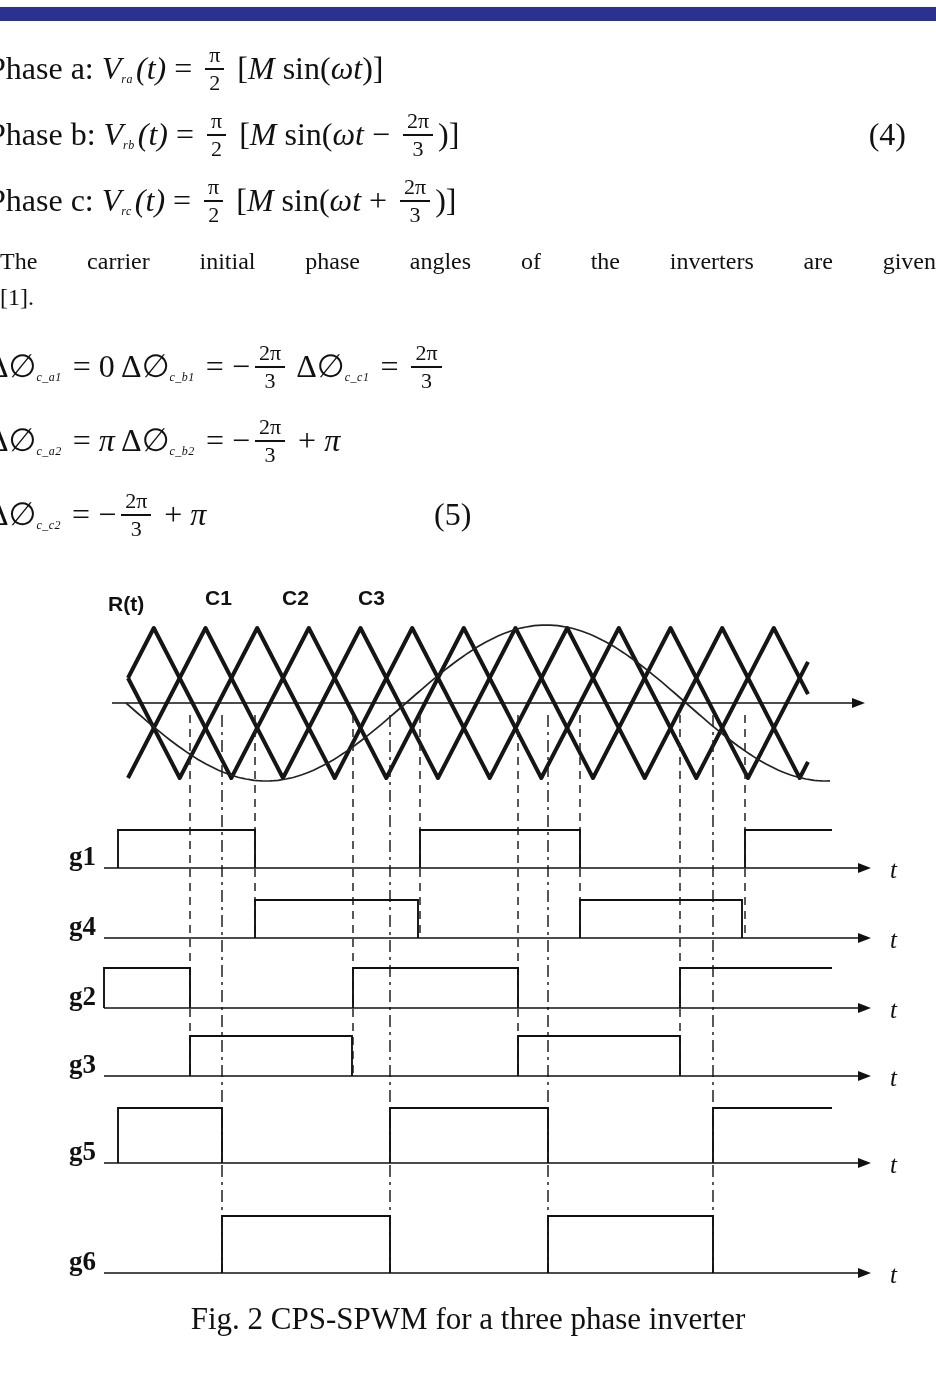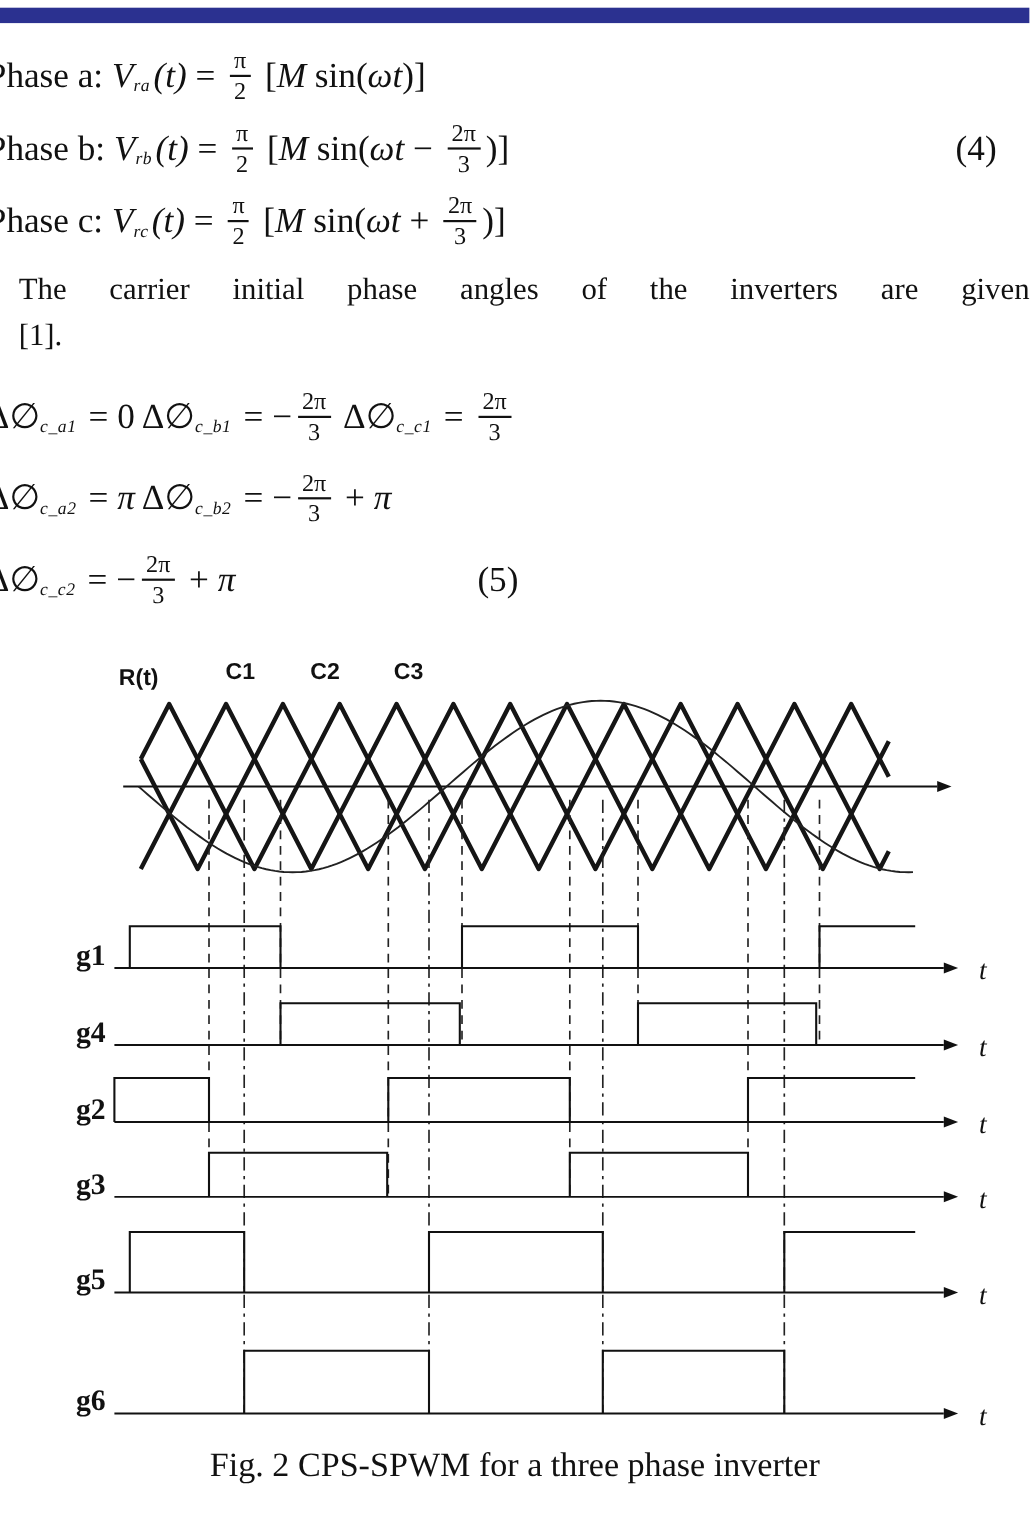--- a/index.html
+++ b/index.html
@@ -13,34 +13,34 @@
 
   .eqblock { margin-top:14px; }
   .eqline {
     position:relative; display:flex; align-items:center;
     height:66px; font-size:32px; white-space:pre;
   }
   .eq5 .eqline { height:74px; }
   .tk { white-space:pre; }
   .it { font-style:italic; }
   .sub {
-    font-style:italic; font-size:16px; transform:translateY(11px);
+    font-style:italic; font-size:12px; transform:translateY(11px);
     margin-right:3px; letter-spacing:.5px;
   }
   .frac {
     display:inline-flex; flex-direction:column; align-items:center;
     font-size:22px; line-height:1.1; margin:0 5px; transform:translateY(1px);
   }
   .fn { border-bottom:2px solid #111; padding:0 4px; }
   .fd { padding-top:1px; }
   .eqnum { font-size:32px; font-style:normal; }
   .eqnum-right { position:absolute; right:30px; }
   .eqnum-mid { position:absolute; left:446px; }
 
-  .para { margin:10px 0 0 17px; font-size:28px; line-height:1.5; }
+  .para { margin:10px 0 0 0; font-size:24px; line-height:1.5; }
   .para-line1 { display:block; text-align:justify; text-align-last:justify; }
   .para-line2 { display:block; }
 
   .figure { margin-top:12px; }
   .caption { text-align:center; font-size:31px; margin-top:4px; }
 </style>
 </head>
 <body>
 
 <div class="topbar" style="background: rgb(43, 49, 144);"></div>

